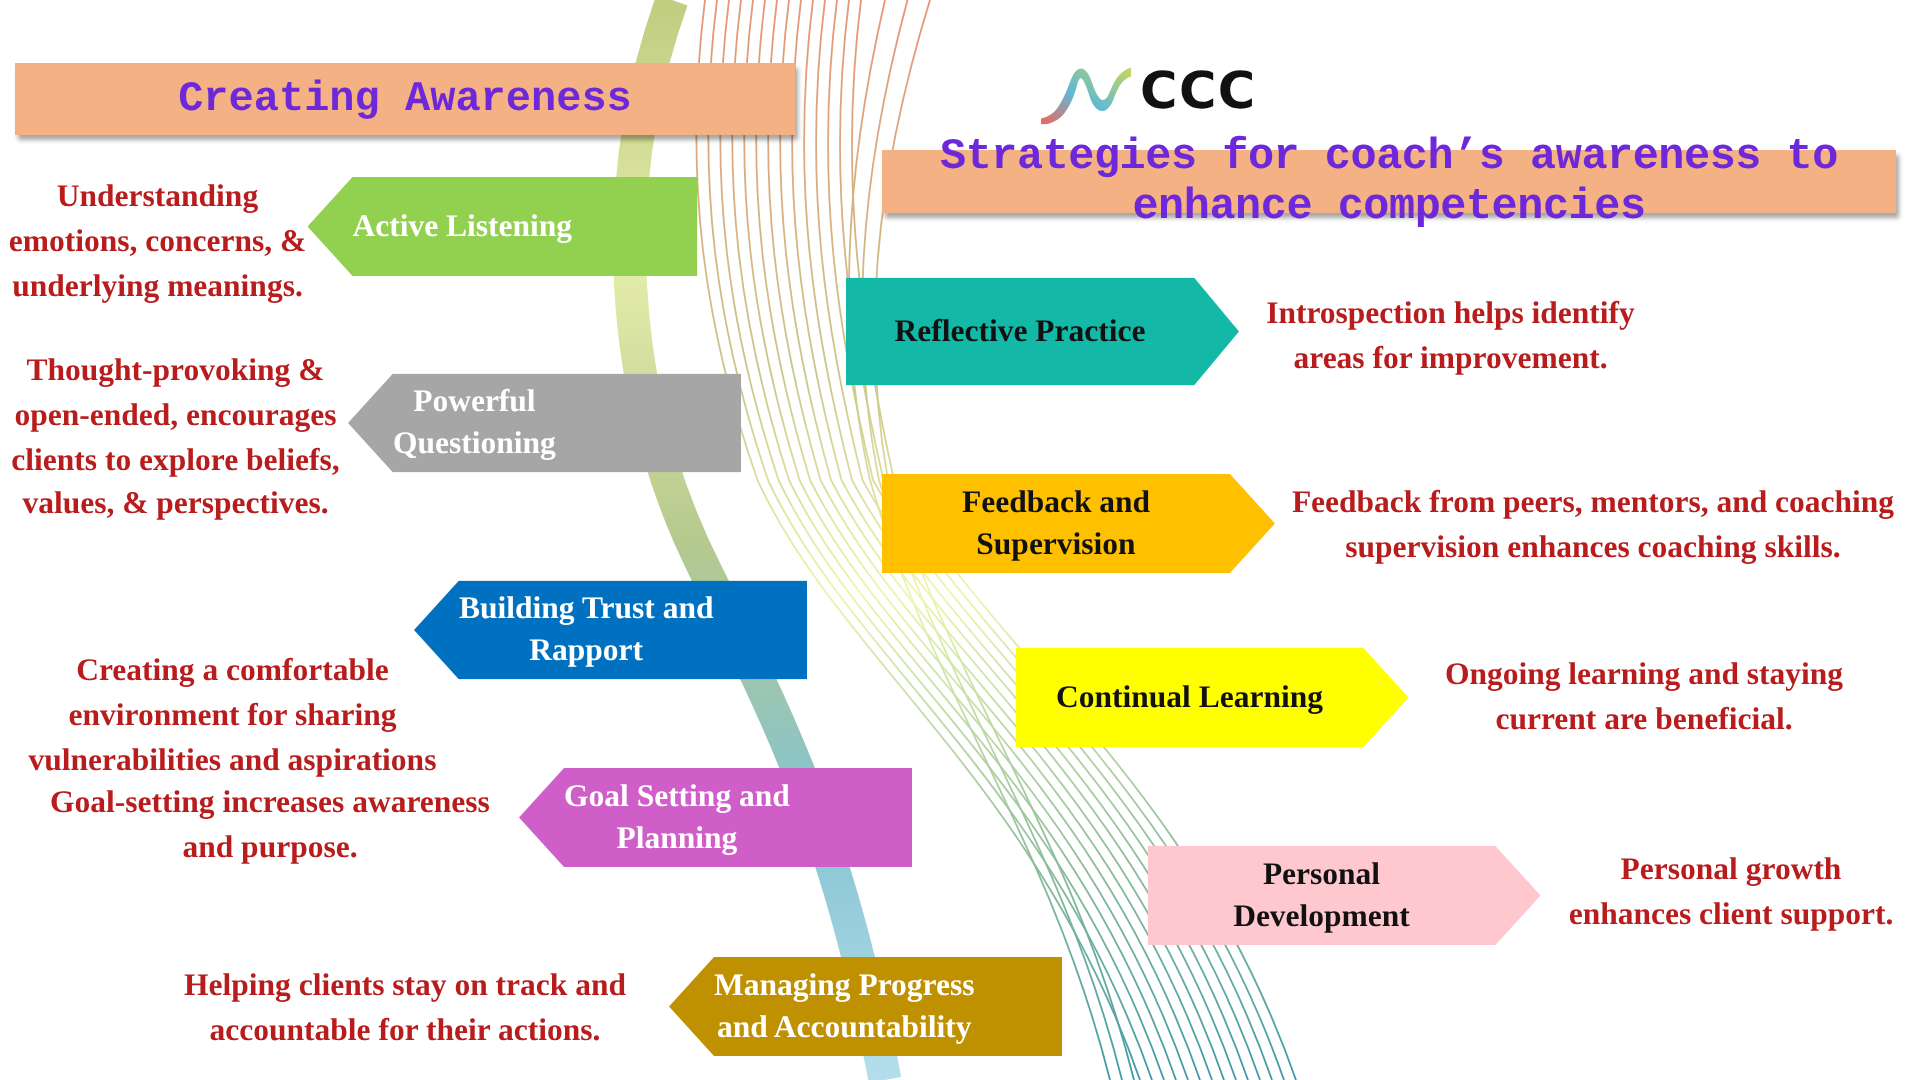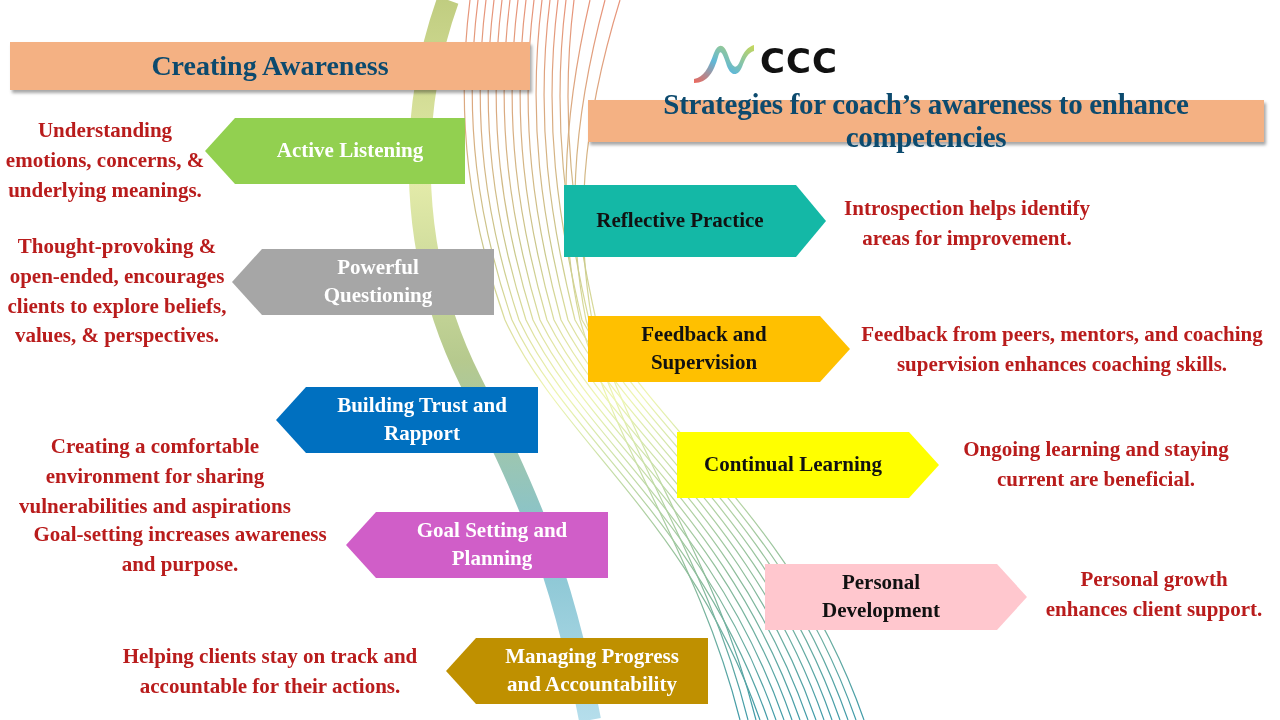--- a/index.html
+++ b/index.html
@@ -10,30 +10,30 @@
     font-weight: bold;
     color: #000;
   }
   .bg-svg { position: absolute; left: 0; top: 0; width: 1280px; height: 720px; z-index: 0; }
   .abs { position: absolute; z-index: 2; }
 
   .header-box {
     background: #f4b183;
     box-shadow: 2px 3px 3px rgba(0,0,0,0.35);
     display: flex; align-items: center; justify-content: center;
-    text-align: center; color: #0c4a6e;
+    text-align: center; color: #6d28d9; font-family: Liberation Mono, monospace;
   }
   #left-header { left: 10px; top: 42px; width: 520px; height: 48px; font-size: 28px; }
   #right-header { left: 588px; top: 100px; width: 676px; height: 42px; font-size: 29px; letter-spacing: -0.3px; }
 
   .logo { left: 690px; top: 36px; width: 160px; height: 50px; display:flex; align-items:center; }
   .logo-text { font-family: "DejaVu Sans", sans-serif; font-weight: bold; font-size: 34px; color:#111; letter-spacing: 1px; margin-left: 4px; }
 
   .arrow-left {
-    display: flex; align-items: center; justify-content: center; text-align: center;
+    display: flex; align-items: center; justify-content: flex-start; text-align: center;
     color: #ffffff; font-size: 21px; line-height: 1.32;
     clip-path: polygon(30px 0, 100% 0, 100% 100%, 30px 100%, 0 50%);
     padding-left: 30px; box-sizing: border-box;
   }
   .arrow-right {
     display: flex; align-items: center; justify-content: center; text-align: center;
     color: #111; font-size: 21px; line-height: 1.32;
     clip-path: polygon(0 0, calc(100% - 30px) 0, 100% 50%, calc(100% - 30px) 100%, 0 100%);
     padding-right: 30px; box-sizing: border-box;
   }

